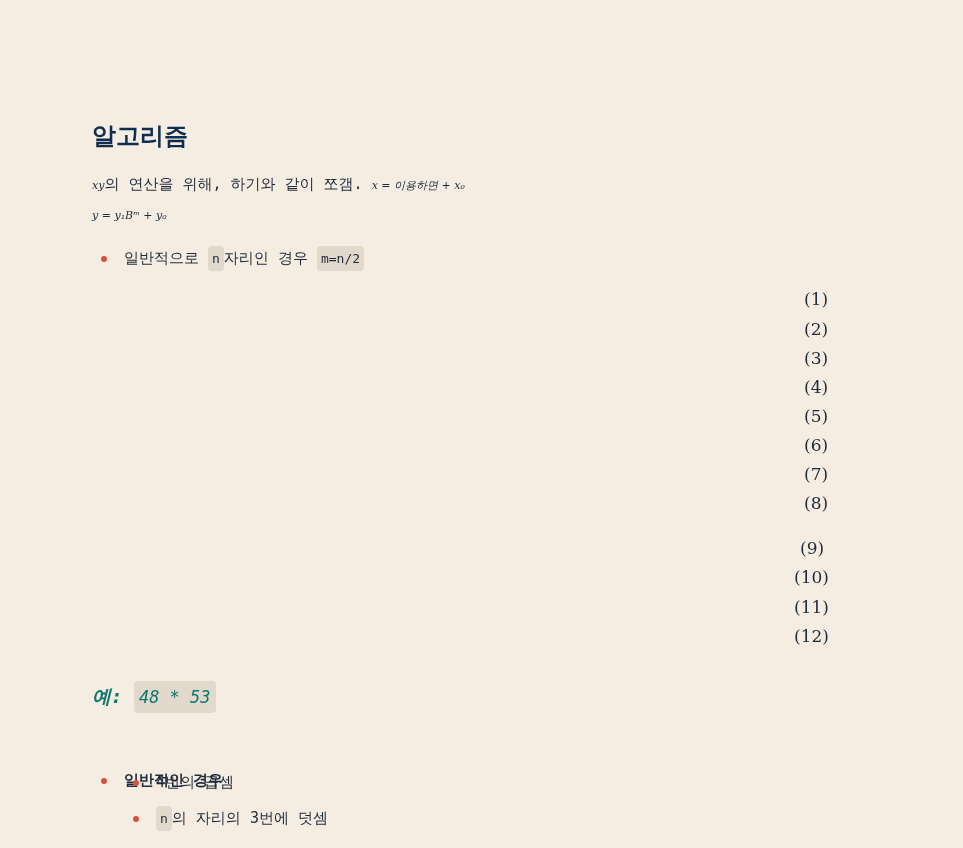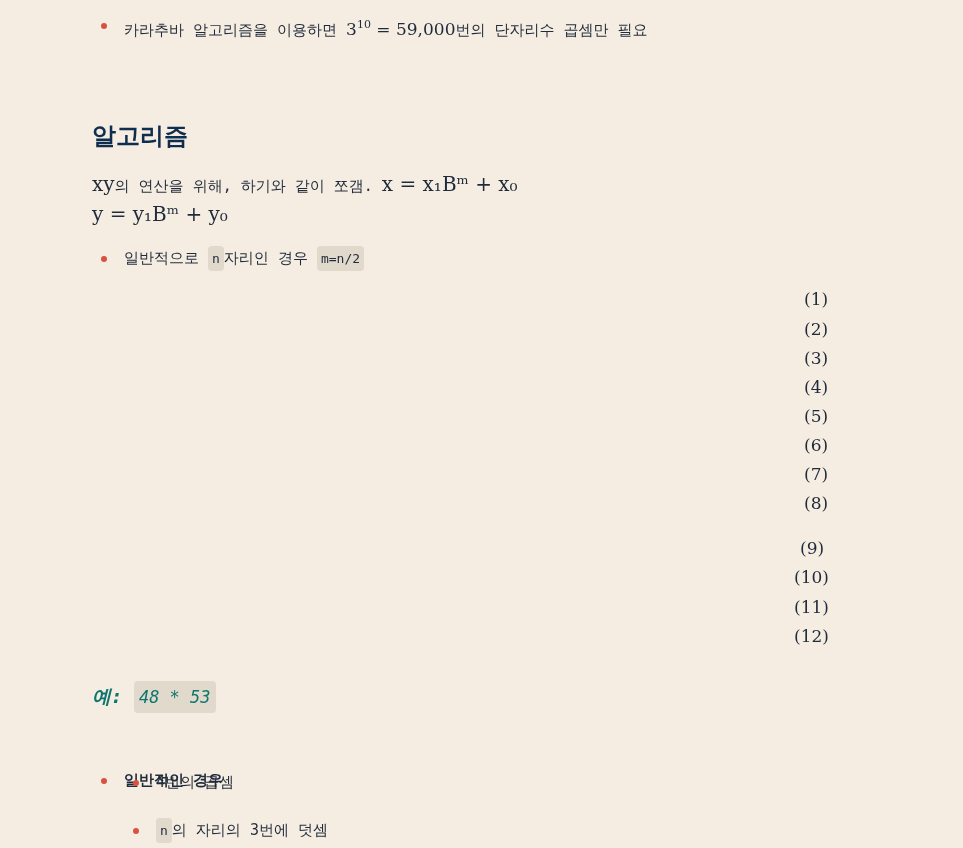--- a/index.html
+++ b/index.html
@@ -11,21 +11,21 @@
     font-size:15px;
     position:relative;
   }
   .content { position:absolute; left:92px; top:0; width:760px; }
   ul { list-style:none; margin:0; padding:0; }
   li.bullet { position:relative; padding-left:32px; line-height:24px; }
   li.bullet::before {
     content:""; position:absolute; left:9px; top:10px;
     width:6px; height:6px; border-radius:50%; background:#d9513f;
   }
-  .math { font-family:"DejaVu Serif", "Liberation Serif", serif; font-size:20px; }
+  .math { font-family:"DejaVu Serif", "Liberation Serif", serif; font-style:italic; font-size:11px; }
   .mathup { font-family:"DejaVu Serif", "Liberation Serif", serif; font-size:17px; }
   sup, sub { font-size:11px; }
   code {
     font-family:"DejaVu Sans Mono", monospace; font-size:13px;
     background:#e2d9cd; border-radius:4px; padding:5px 4px;
   }
   h2 {
     position:absolute; left:92px; top:120px; margin:0;
     font-family:Liberation Serif, serif; font-weight:bold;
     font-size:24px; color:#0f2d4f;
@@ -39,30 +39,27 @@
     font-family:"DejaVu Sans Mono", monospace; font-style:italic; font-weight:bold;
     font-size:19px; color:#0f766e;
   }
   h3 code { font-style:italic; font-weight:normal; font-size:17px; padding:6px 5px; }
 </style>
 </head>
 <body>
 
 <div class="content">
   <ul style="position:absolute; top:13px; left:0; width:760px;">
-    <li class="bullet">
-      <span>카라추바 알고리즘을 이용하면 </span><span class="mathup"><span>3</span><sup>10</sup><span> = 59,000</span></span><span>번의 단자리수 곱셈만 필요</span>
-    </li>
   </ul>
 </div>
 
 <h2>알고리즘</h2>
 
 <div style="position:absolute; left:92px; top:170px; line-height:28px;">
-  <div><span class="math">xy</span><span>의 연산을 위해, 하기와 같이 쪼갬. </span><span class="math">x = x₁Bᵐ + x₀</span></div>
+  <div><span class="math">xy</span><span>의 연산을 위해, 하기와 같이 쪼갬. </span><span class="math">x = 이용하면 + x₀</span></div>
   <div><span class="math">y = y₁Bᵐ + y₀</span></div>
 </div>
 
 <ul style="position:absolute; left:92px; top:246px;">
   <li class="bullet">
     <span>일반적으로 </span><code>n</code><span>자리인 경우 </span><code>m=n/2</code>
   </li>
 </ul>
 
 <div class="eqblock">
@@ -113,16 +110,16 @@
 
 <ul style="position:absolute; left:92px; top:768px;font-weight:bold;">
   <li class="bullet">
     <span>일반적인 경우</span>
   </li>
 </ul>
 <ul style="position:absolute; left:124px; top:770px;">
   <li class="bullet">
     <span>4번의 곱셈</span>
   </li>
-  <li class="bullet" style="margin-top:24px;">
+  <li class="bullet" style="margin-top:12px;">
     <code>n</code><span>의 자리의 3번에 덧셈</span>
   </li>
 </ul>
 
 </body></html>

